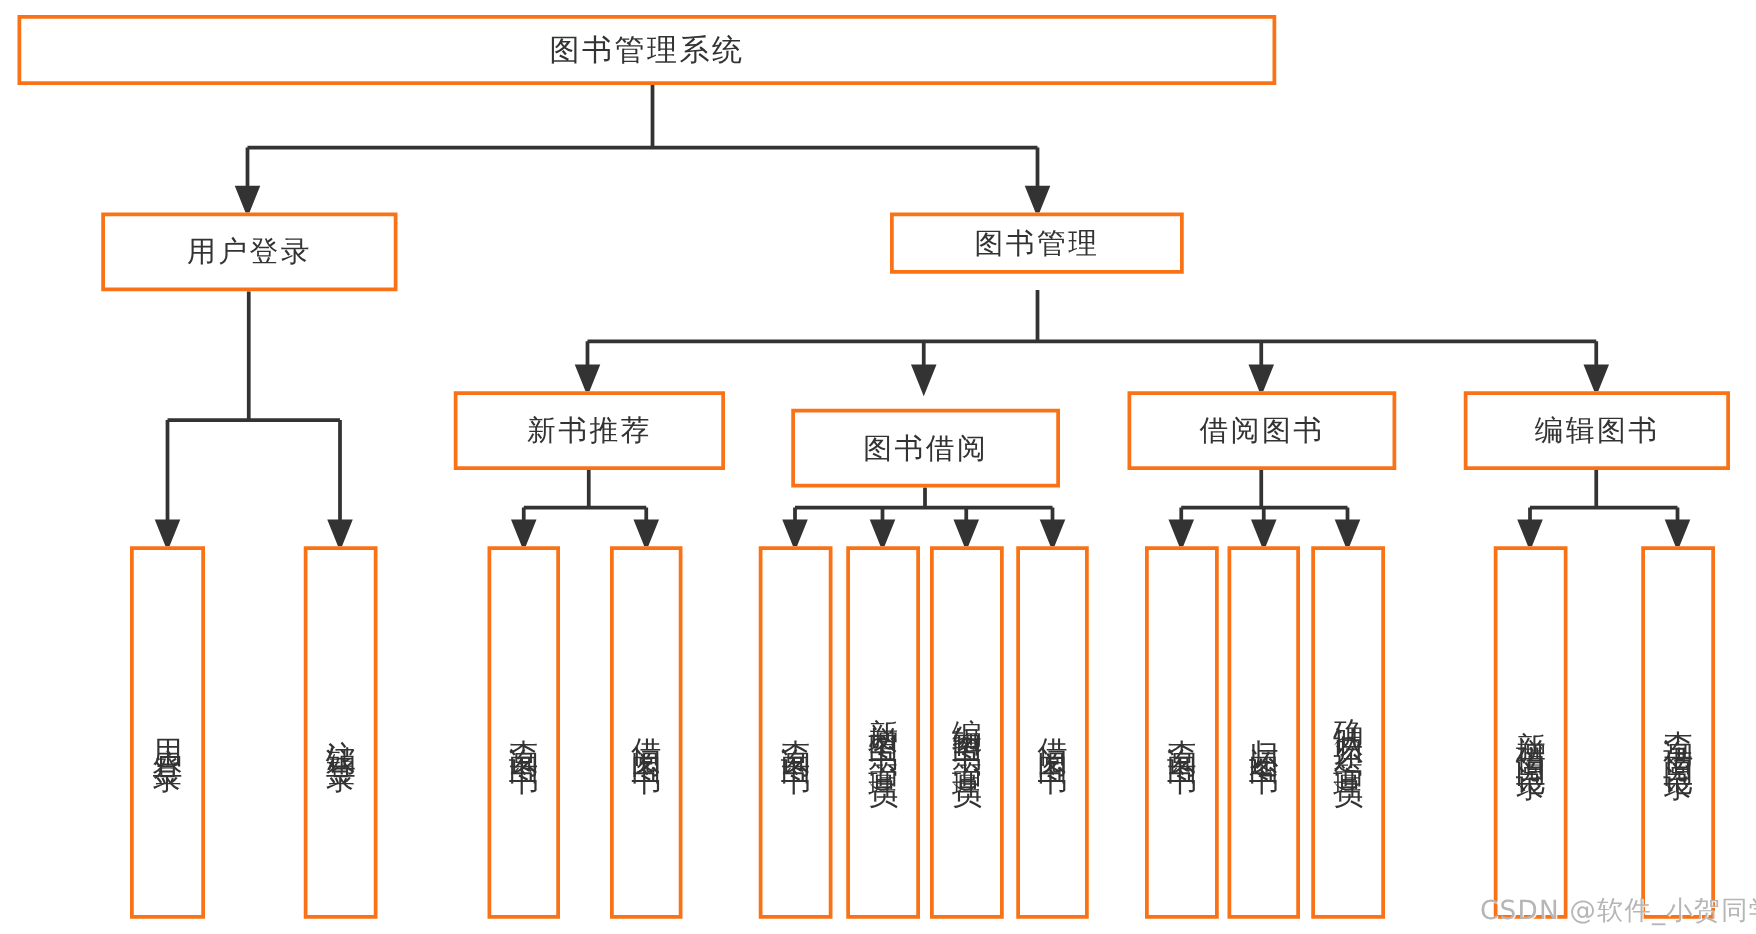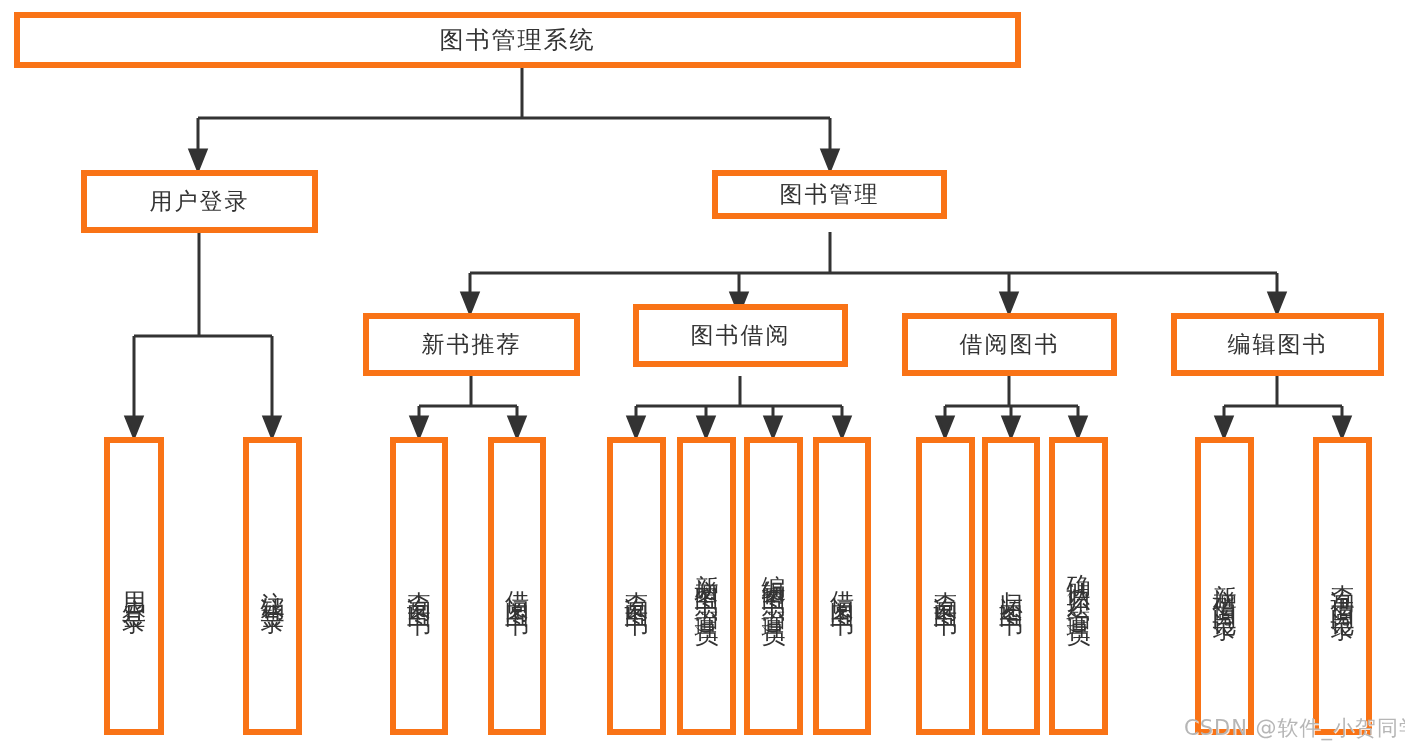--- a/index.html
+++ b/index.html
@@ -13,21 +13,21 @@
   }
   #wires {
     position: absolute;
     left: 0; top: 0;
     width: 1405px; height: 747px;
     z-index: 0;
   }
   .node {
     position: absolute;
     box-sizing: border-box;
-    border: 6px solid #f97316;
+    border: 3px solid #f97316;
     background: #ffffff;
     color: #333333;
     display: flex;
     align-items: center;
     justify-content: center;
     z-index: 1;
   }
   .h-label {
     font-size: 23px;
     letter-spacing: 2px;
@@ -104,21 +104,21 @@
   <div class="node" style="left:81px; top:170px; width:237px; height:63px;">
     <span class="h-label">用户登录</span>
   </div>
   <div class="node" style="left:712px; top:170px; width:235px; height:49px;">
     <span class="h-label">图书管理</span>
   </div>
 
   <div class="node" style="left:363px; top:313px; width:217px; height:63px;">
     <span class="h-label">新书推荐</span>
   </div>
-  <div class="node" style="left:633px; top:304px; width:215px; height:63px;justify-content:center;">
+  <div class="node" style="left:633px; top:327px; width:215px; height:63px;justify-content:center;">
     <span class="h-label">图书借阅</span>
   </div>
   <div class="node" style="left:902px; top:313px; width:215px; height:63px;">
     <span class="h-label">借阅图书</span>
   </div>
   <div class="node" style="left:1171px; top:313px; width:213px; height:63px;">
     <span class="h-label">编辑图书</span>
   </div>
 
   <div class="node" style="left:104px; top:437px; width:60px; height:298px;">

